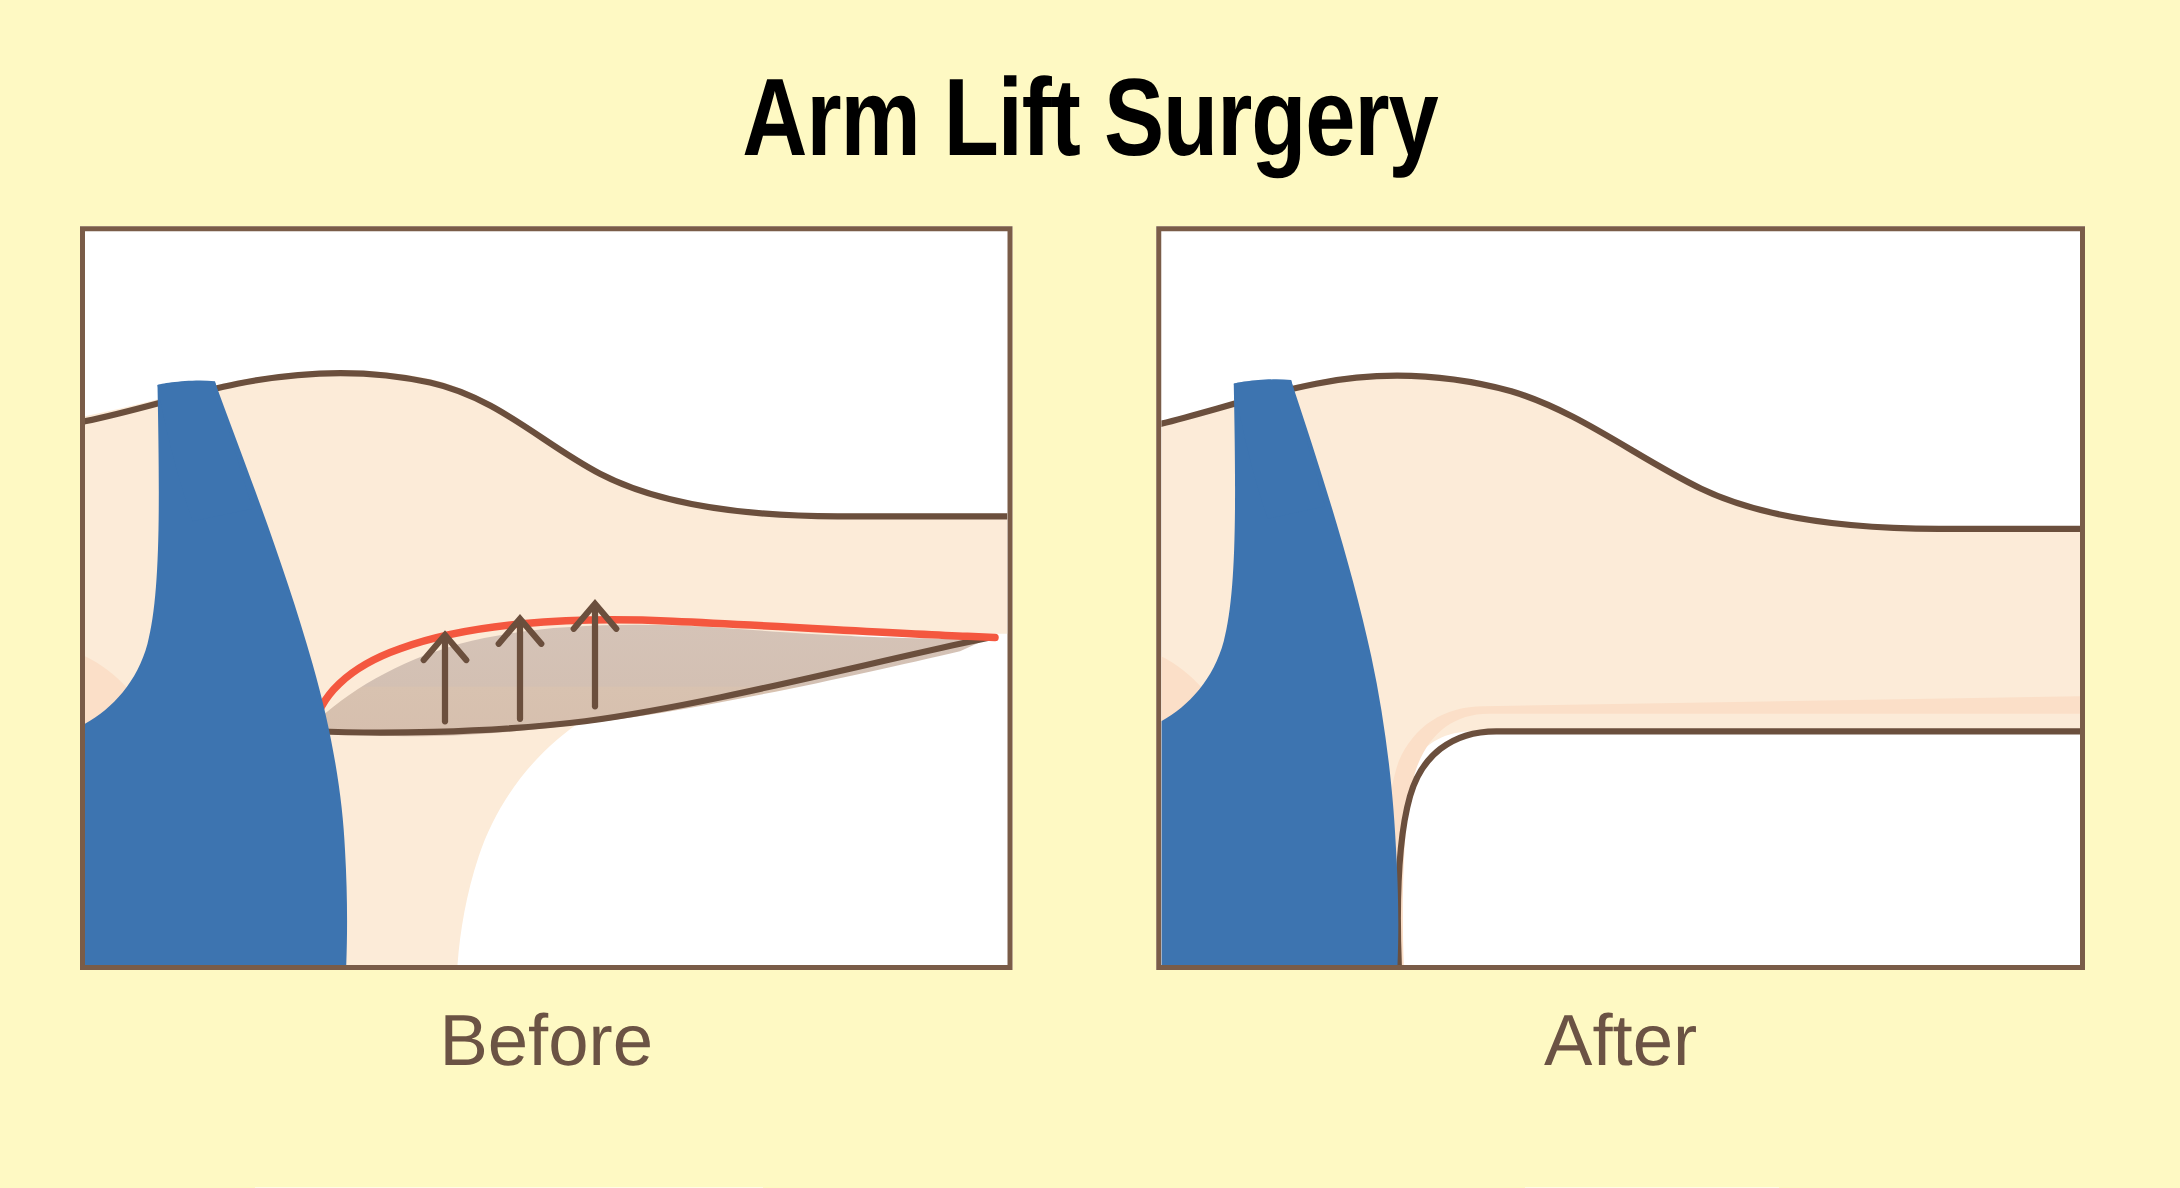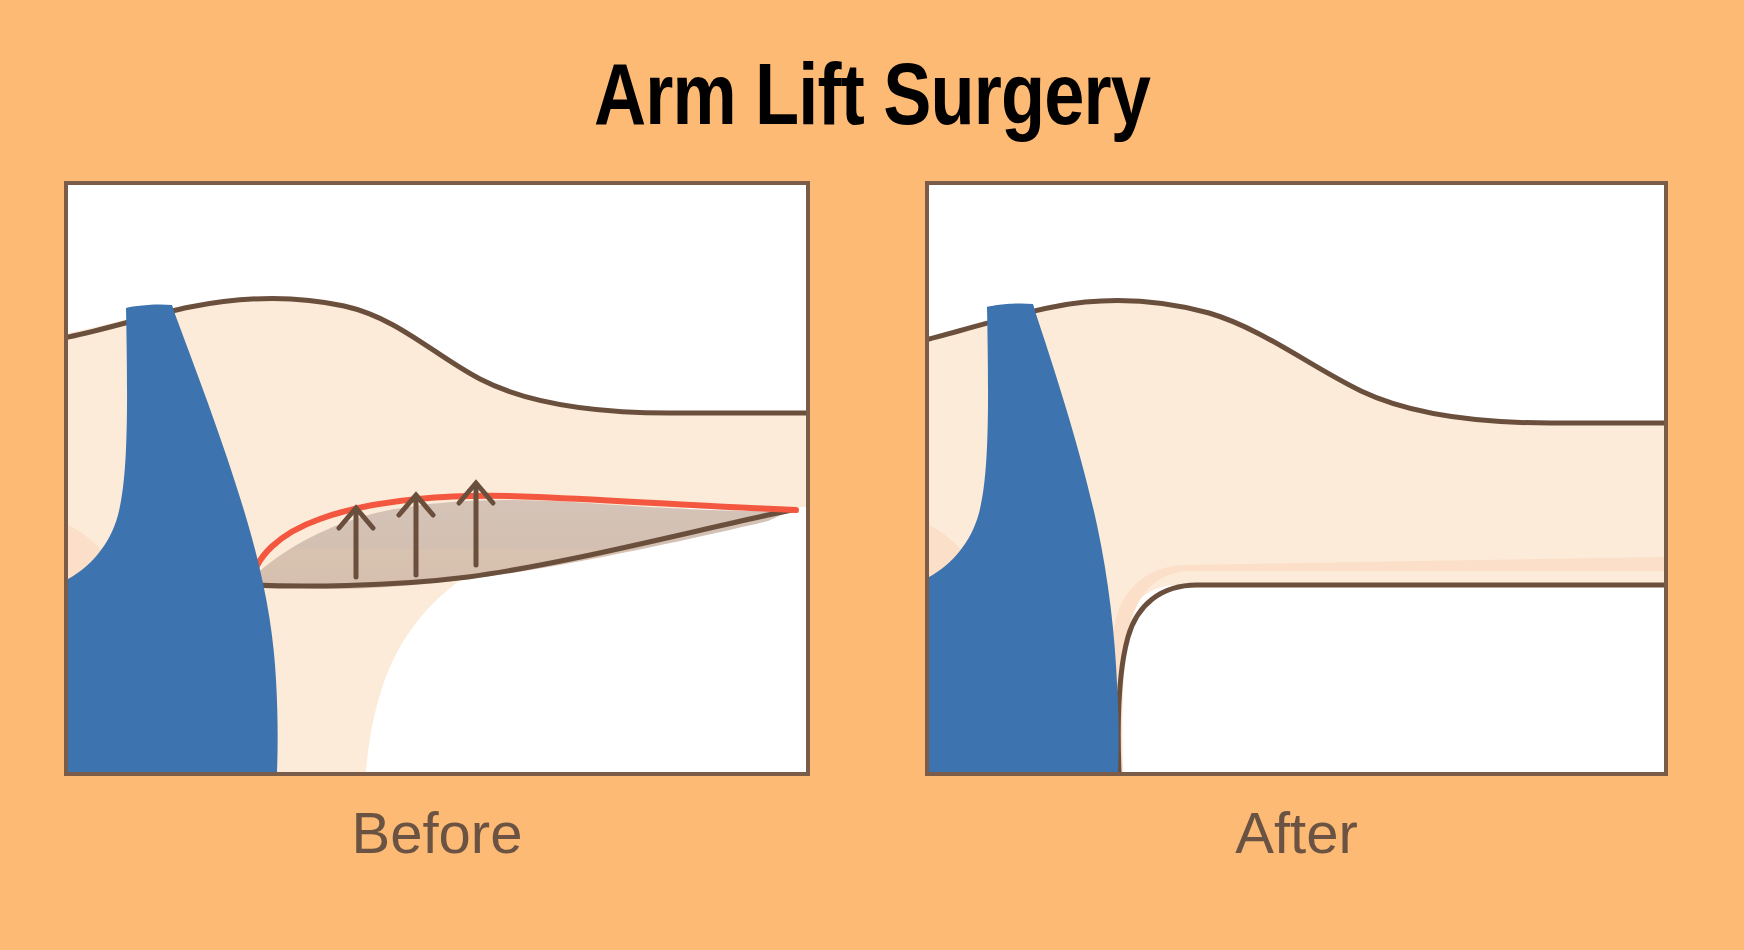--- a/index.html
+++ b/index.html
@@ -11,21 +11,21 @@
     width: 1744px;
     height: 950px;
     font-family: "Liberation Sans", sans-serif;
     overflow: hidden;
     position: relative;
   }
   .page {
     position: relative;
     width: 1744px;
     height: 950px;
-    background: #fdba74;
+    background: #fef9c3;
   }
   .title {
     position: absolute;
     top: 44px;
     left: 0;
     width: 1744px;
     text-align: center;
     font-family: "Liberation Sans", sans-serif;
     font-weight: bold;
     font-size: 88px;

